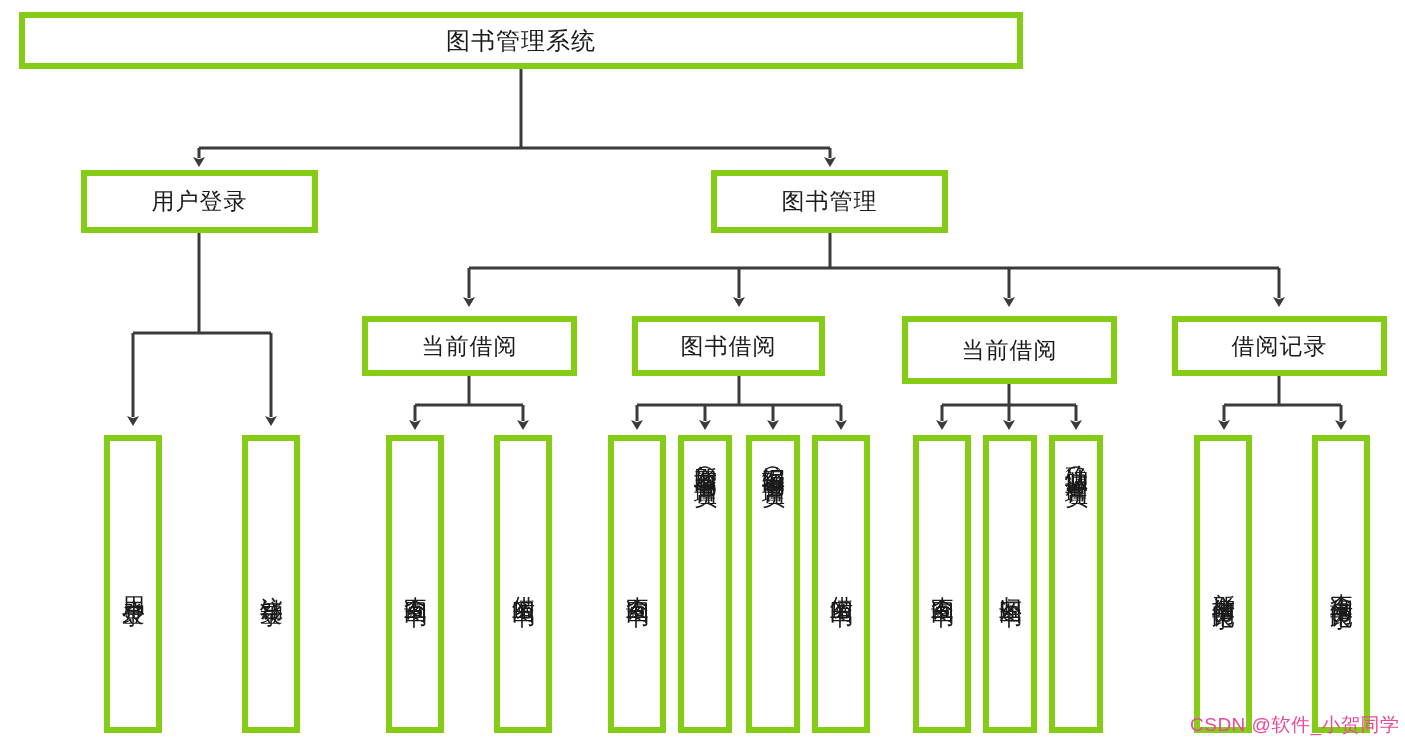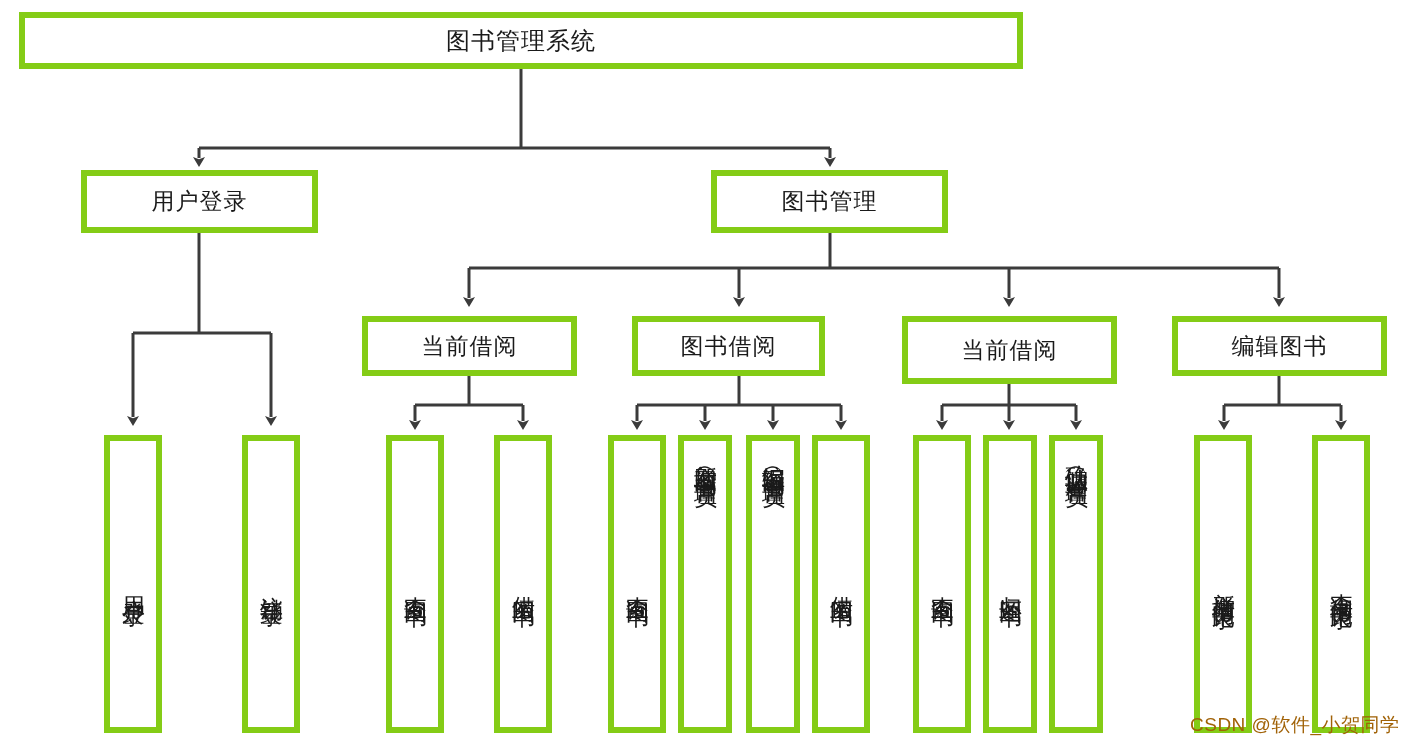--- a/index.html
+++ b/index.html
@@ -63,21 +63,21 @@
     letter-spacing: 3px;
     white-space: normal;
   }
   
   .node.vert.mid {
     align-items: center;
     padding-top: 0;
   }
   .watermark {
     position: absolute;
-    color: #a16207;
+    color: #ec4899;
     font-size: 19px;
     letter-spacing: 0.5px;
     white-space: nowrap;
     user-select: none;
   }
 </style>
 </head>
 <body>
 
 <div id="canvas">
@@ -152,21 +152,21 @@
 
   <div class="node horiz" style="left:632px; top:316px; width:193px; height:60px;">
     <span class="lbl">图书借阅</span>
   </div>
 
   <div class="node horiz" style="left:902px; top:316px; width:215px; height:68px;">
     <span class="lbl">当前借阅</span>
   </div>
 
   <div class="node horiz" style="left:1172px; top:316px; width:215px; height:60px;">
-    <span class="lbl">编辑图书</span>
+    <span class="lbl">借阅记录</span>
   </div>
 
   <div class="node vert mid" style="left:104px; top:435px; width:58px; height:298px;">
     <span class="lbl">用户登录</span>
   </div>
 
   <div class="node vert mid" style="left:242px; top:435px; width:58px; height:298px;">
     <span class="lbl">注销登录</span>
   </div>
 

